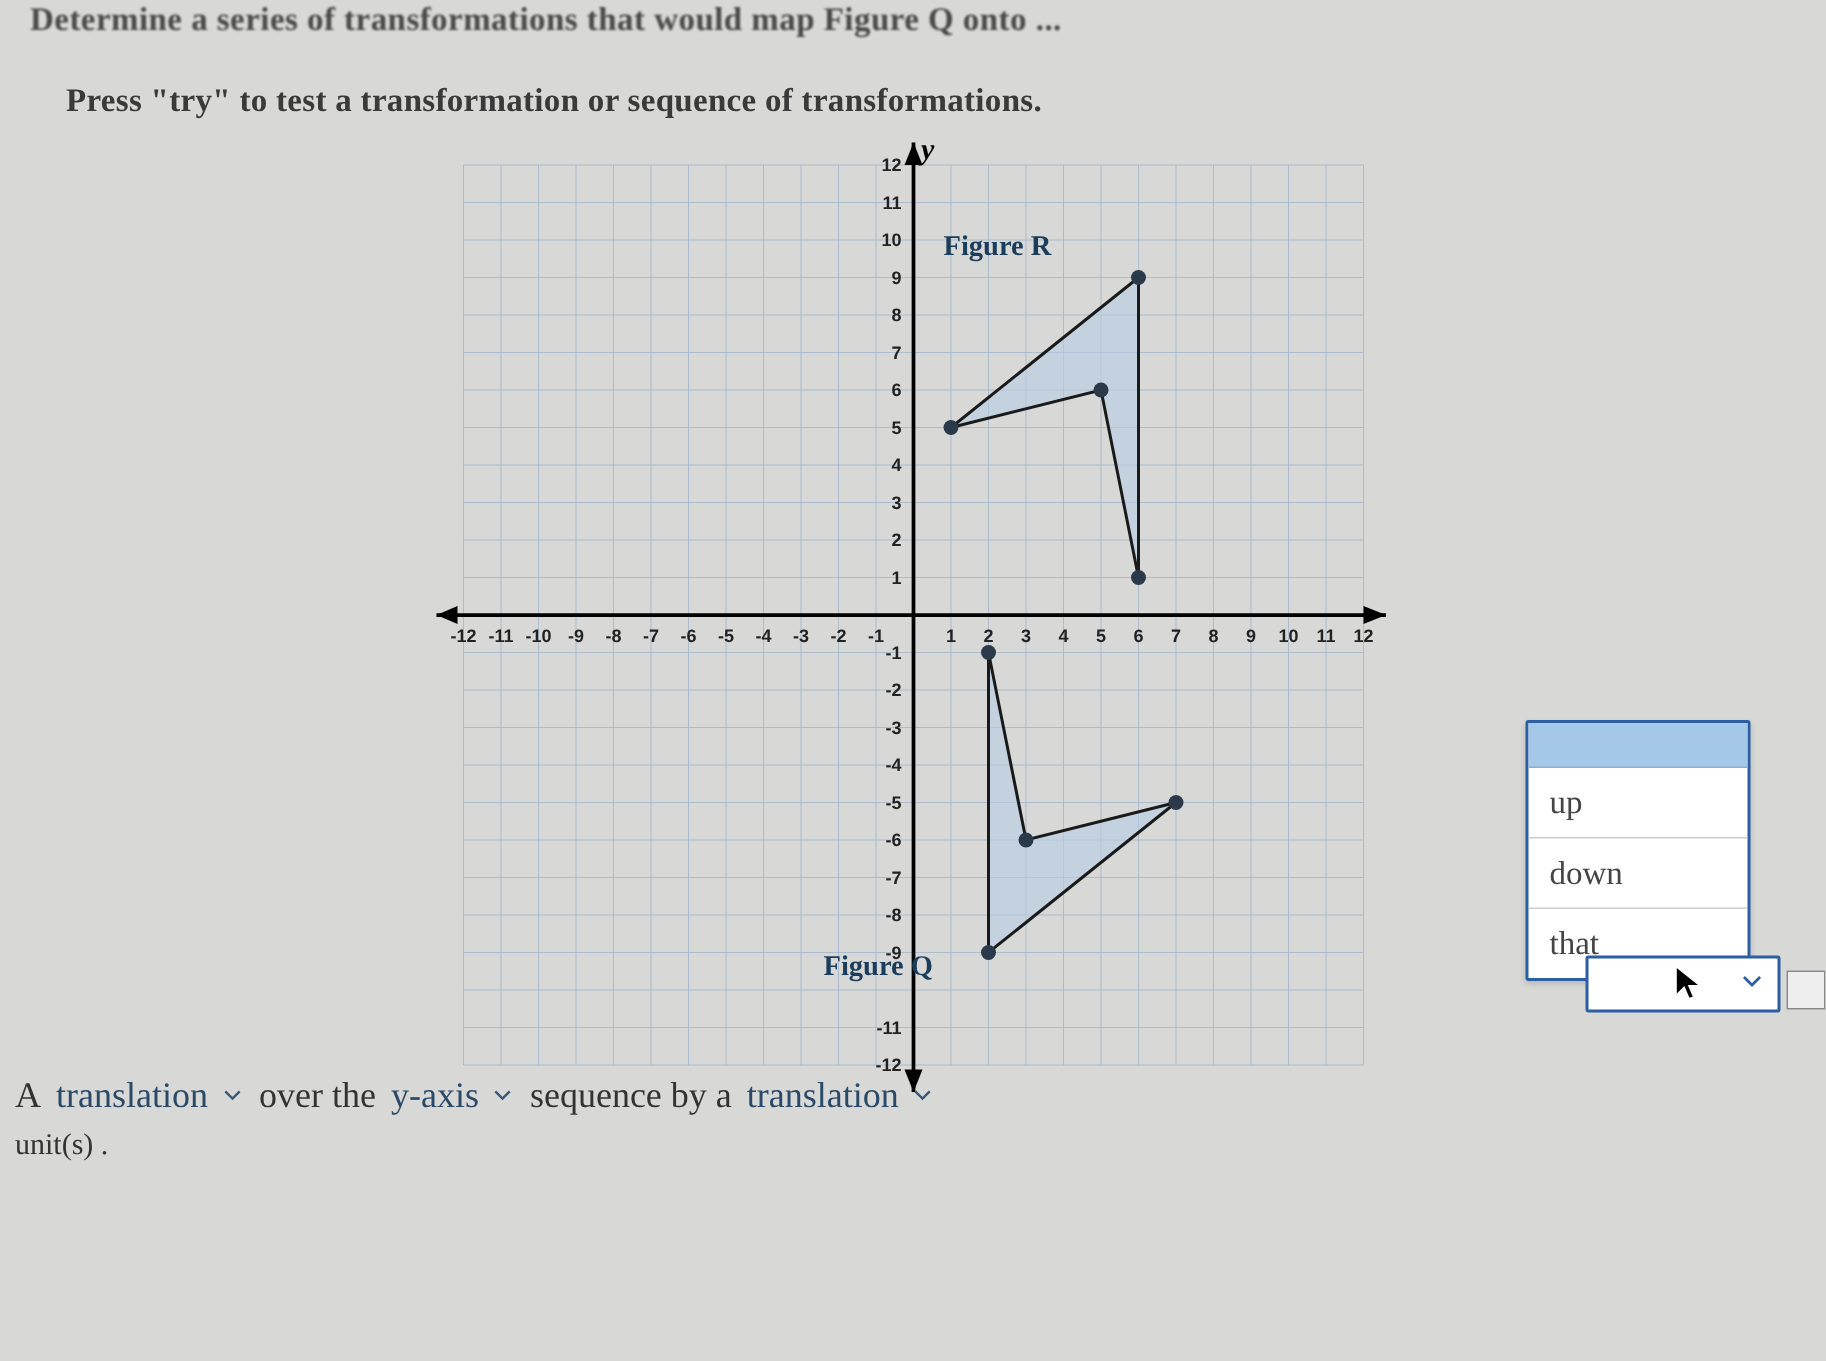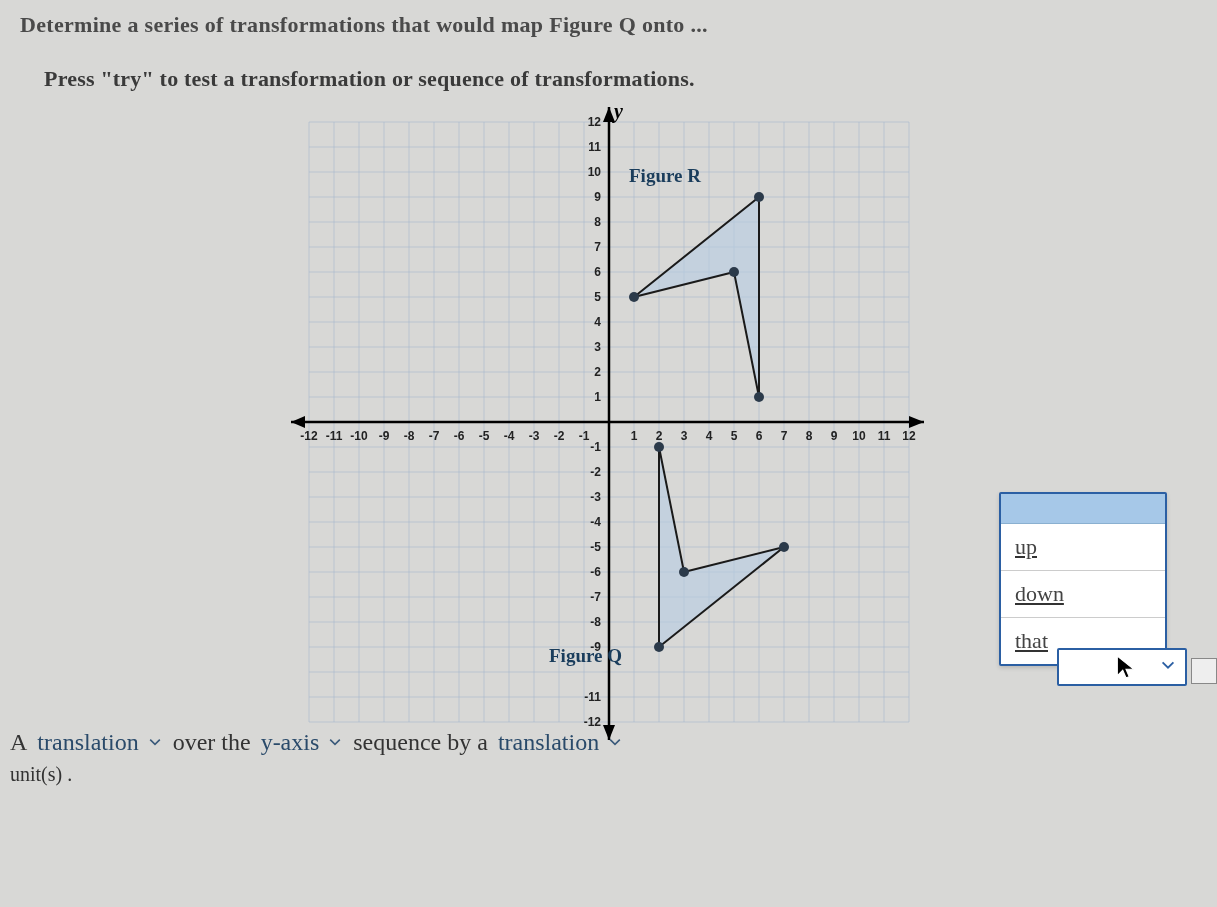--- a/index.html
+++ b/index.html
@@ -1,31 +1,31 @@
 <!DOCTYPE html>
 <html><head>
 <meta charset="utf-8">
 <style>
   * { box-sizing: border-box; margin: 0; padding: 0; }
   body { font-family: Georgia, "Times New Roman", serif; background: #d8d8d6; width: 1217px; height: 907px; position: relative; color: #333; overflow: hidden; }
-  .page { padding: 0 20px 20px 20px; position: relative; margin-top: 12px; }
+  .page { padding: 0 20px 20px 20px; position: relative; }
   .line1 { font-size: 22px; color: #4a4a4a; font-weight: bold; filter: blur(0.6px); margin-bottom: 28px; letter-spacing: 0.3px; }
   .line2 { font-size: 22px; color: #3a3a3a; font-weight: 600; margin-left: 24px; margin-bottom: 10px; letter-spacing: 0.2px; }
   .graph-wrap { width: 640px; margin: 0 auto 30px auto; position: relative; }
   .graph { width: 640px; height: 640px; position: relative; }
   .grid { position: absolute; left: 20px; top: 20px; width: 600px; height: 600px; }
   .grid line.g { stroke: #9db3c9; stroke-width: 0.5; }
   .grid line.axis { stroke: #000; stroke-width: 2.5; }
   .arrow { fill: #000; }
   .axis-label { font-family: "Times New Roman", serif; font-style: italic; font-size: 20px; fill: #000; font-weight: bold; }
   .tick { font-family: Arial, sans-serif; font-size: 12px; fill: #222; font-weight: bold; }
   .poly { fill: #b8cde2; fill-opacity: 0.6; stroke: #1a1a1a; stroke-width: 2; }
   .vert { fill: #2b3a4a; }
   .fig-label { font-family: Georgia, serif; font-size: 19px; fill: #1a3d5c; font-weight: 600; }
-  .dropdown-popup { position: absolute; right: 50px; top: 480px; width: 168px; background: #fff; border: 2px solid #2b5fa3; border-radius: 2px; box-shadow: 0 2px 4px rgba(0,0,0,0.15); overflow: hidden; text-decoration: underline; }
+  .dropdown-popup { position: absolute; right: 50px; top: 480px; width: 150px; background: #fff; border: 2px solid #2b5fa3; border-radius: 2px; box-shadow: 0 2px 4px rgba(0,0,0,0.15); overflow: hidden; }
   .dpop-head { height: 30px; background: #a6c8e8; border-bottom: 1px solid #8ab0d0; }
   .dpop-item { padding: 10px 14px; font-size: 22px; color: #444; border-bottom: 1px solid #ccc; cursor: pointer; }
   .dpop-item:last-child { border-bottom: none; }
   .answer-row { position: absolute; left: 10px; bottom: 40px; right: 10px; display: flex; align-items: baseline; flex-wrap: wrap; font-size: 24px; color: #333; gap: 10px; }
   .answer-row .txt { white-space: nowrap; }
   .sel { display: inline-flex; align-items: center; gap: 8px; color: #2a4a6a; cursor: pointer; }
   .sel .chev svg { width: 16px; height: 16px; }
   .sel .chev path { stroke: #3a5a7a; stroke-width: 2; fill: none; }
   .dd-closed { position: absolute; right: 30px; bottom: 110px; width: 130px; height: 38px; background: #fff; border: 2px solid #2b5fa3; border-radius: 2px; display: flex; align-items: center; justify-content: flex-end; padding: 0 8px; cursor: pointer; }
   .dd-closed svg { width: 18px; height: 18px; }

